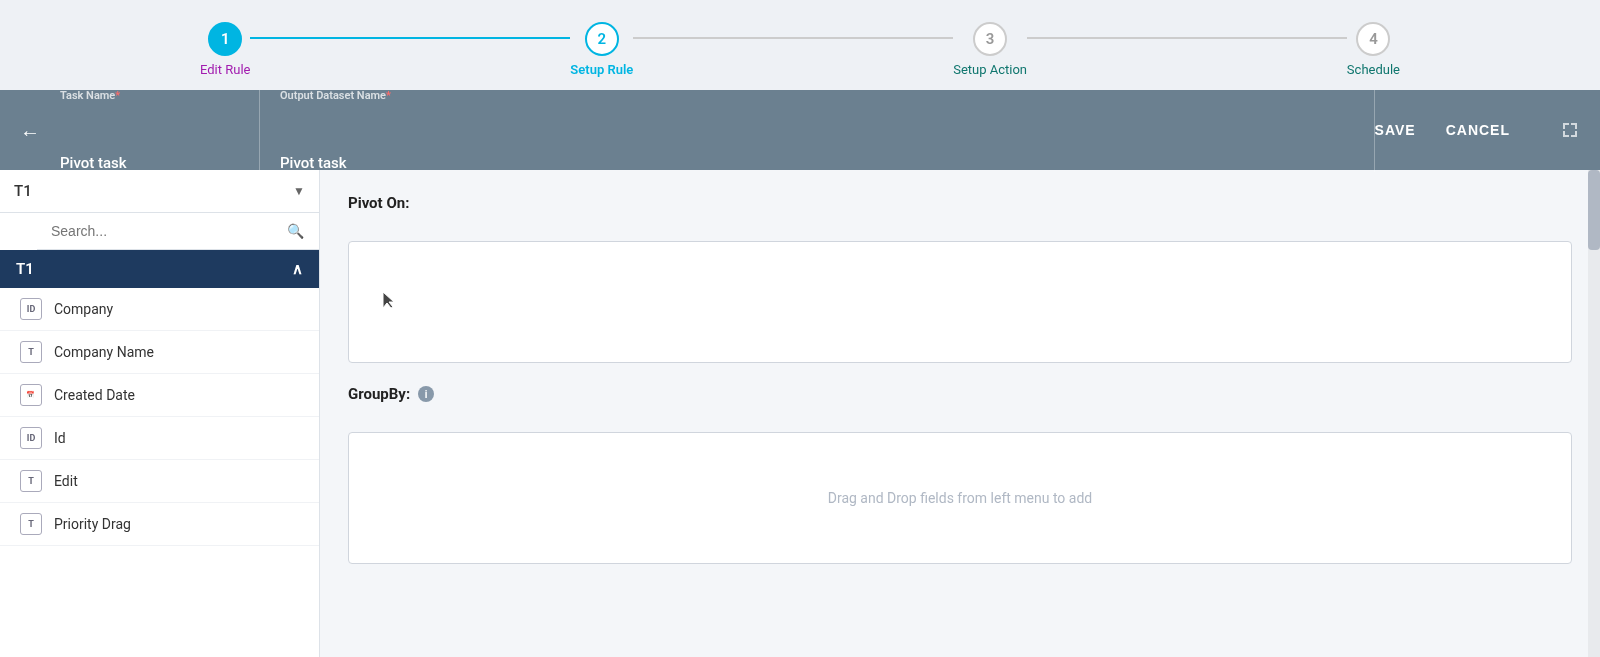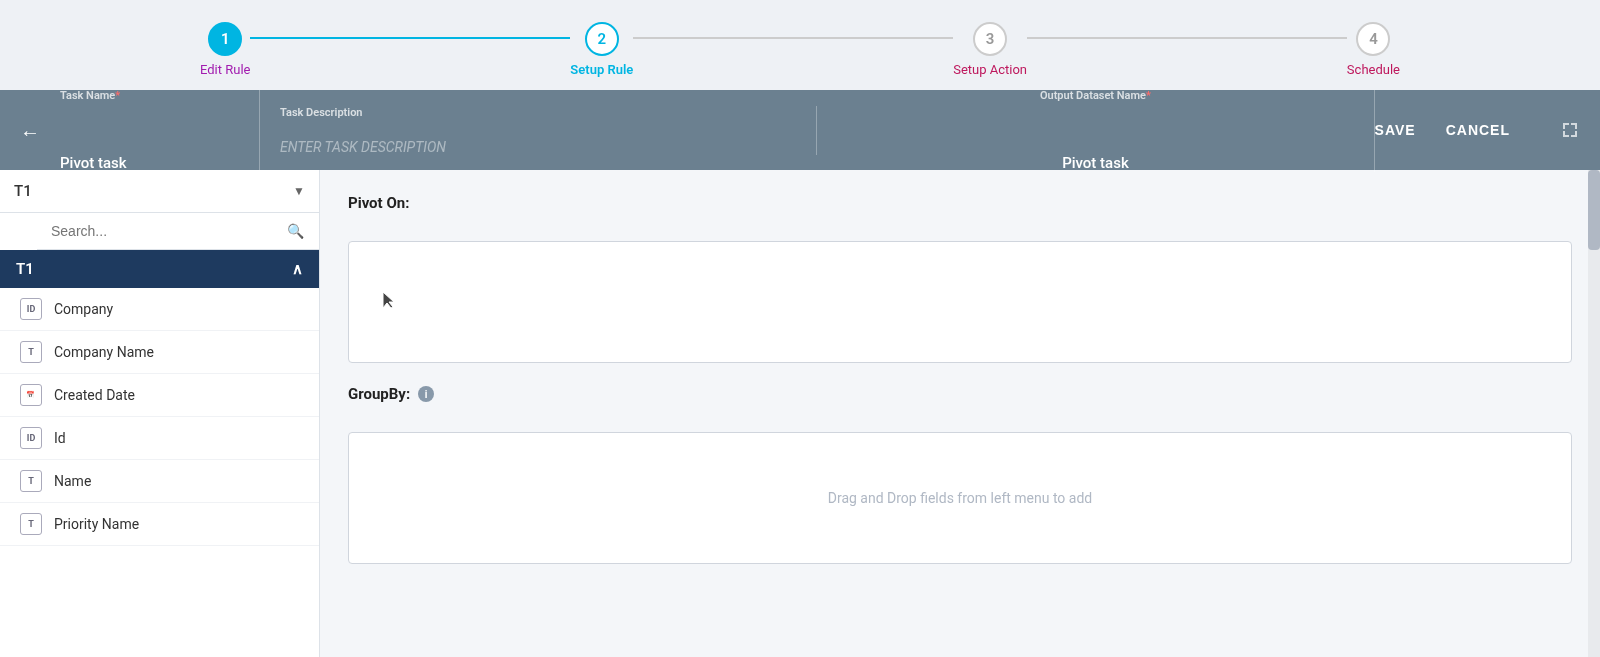--- a/index.html
+++ b/index.html
@@ -47,21 +47,21 @@
       color: white;
     }
     .step-circle.outline-active {
       background: white;
       border-color: #00b5e2;
       color: #00b5e2;
     }
     .step-label {
       margin-top: 6px;
       font-size: 13px;
-      color: #be185d;
+      color: #0f766e;
       white-space: nowrap;
     }
     .step-label.active {
       color: #00b5e2;
       font-weight: 600;
     }
     .step-label.completed {
       color: #a21caf;
     }
     .step-line {
@@ -122,21 +122,20 @@
       color: rgba(255,255,255,0.45);
       font-style: italic;
     }
     .header-field.description {
       min-width: 340px;
       flex: 1;
     }
     .header-field.output {
       min-width: 280px;
       flex: 1;
-      align-items: center;
     }
     .header-actions {
       display: flex;
       gap: 30px;
       margin-left: auto;
       align-items: center;
     }
     .header-btn {
       background: none;
       border: none;
@@ -359,24 +358,20 @@
 <div class="header-bar">
   <button class="header-back">←</button>
 
   <div class="header-field">
     <div class="header-field-label">
       <span>Task Name</span><span class="required">*</span>
     </div>
     <div class="header-field-value">Pivot task</div>
   </div>
 
-  <div class="header-field description">
-    <div class="header-field-label">Task Description</div>
-    <div class="header-field-placeholder">ENTER TASK DESCRIPTION</div>
-  </div>
 
   <div class="header-field output">
     <div class="header-field-label">
       <span>Output Dataset Name</span><span class="required">*</span>
     </div>
     <div class="header-field-value">Pivot task</div>
   </div>
 
   <div class="header-actions">
     <button class="header-btn">SAVE</button>
@@ -414,25 +409,25 @@
       <div class="sidebar-item">
         <div class="field-icon" style="font-size:7px;">📅</div>
         <span class="sidebar-item-label">Created Date</span>
       </div>
       <div class="sidebar-item">
         <div class="field-icon">ID</div>
         <span class="sidebar-item-label">Id</span>
       </div>
       <div class="sidebar-item">
         <div class="field-icon">T</div>
-        <span class="sidebar-item-label">Name</span>
+        <span class="sidebar-item-label">Edit</span>
       </div>
       <div class="sidebar-item">
         <div class="field-icon">T</div>
-        <span class="sidebar-item-label">Priority Name</span>
+        <span class="sidebar-item-label">Priority Drag</span>
       </div>
     </div>
   </div>
 
   <div class="content">
 
     <div class="section-title">
       <span>Pivot On:</span>
     </div>
     <div class="section-box" style="min-height: 120px;">

